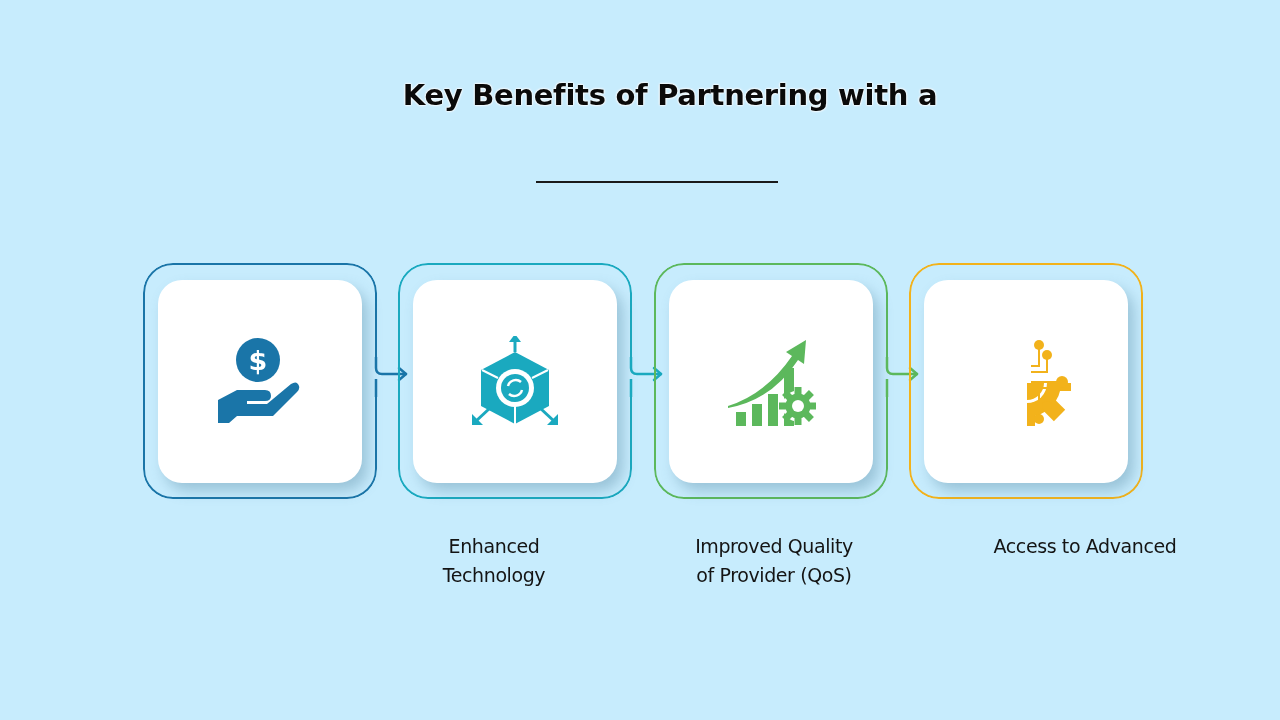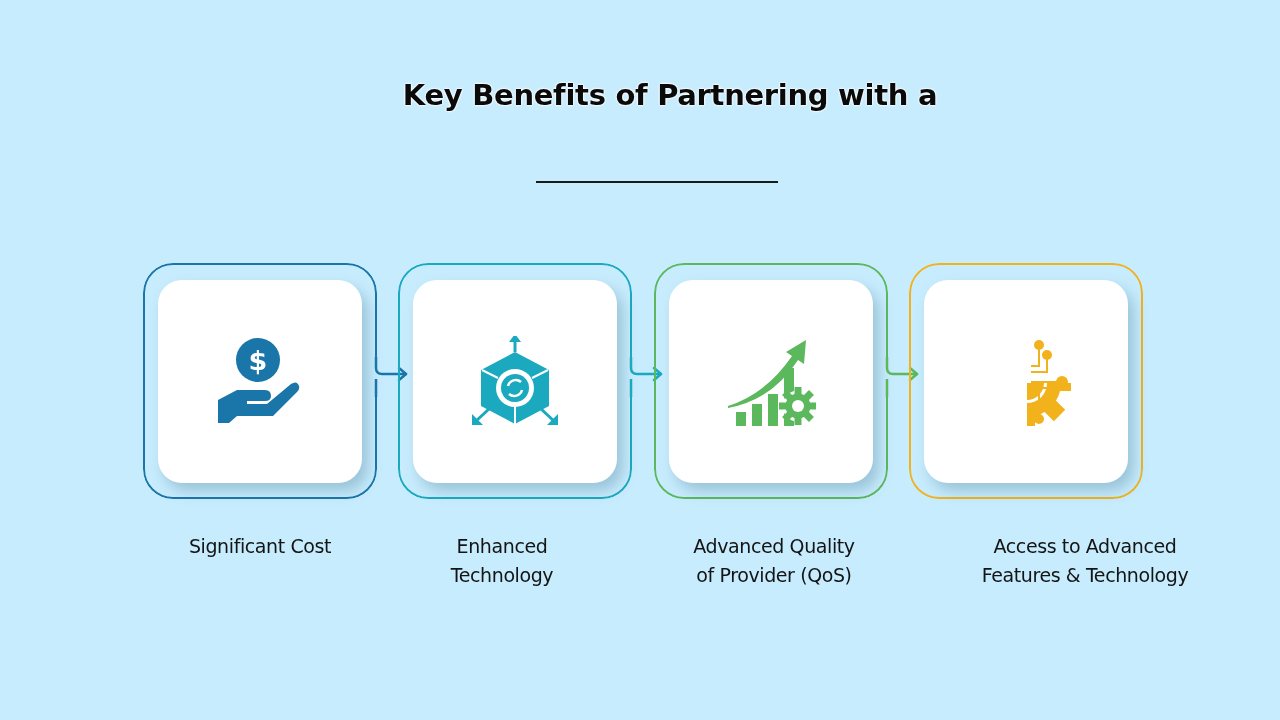--- a/index.html
+++ b/index.html
@@ -185,26 +185,24 @@
         <circle cx="66" cy="19" r="5"></circle>
         <circle cx="81" cy="46" r="6"></circle>
         <circle cx="66" cy="70" r="5"></circle>
         <circle cx="58" cy="83" r="5"></circle>
       </g>
     </svg>
   </div>
 </div>
 
 <div class="label" style="left:130px;">
-  <div>Significant Cost</div>
-</div>
-<div class="label" style="left:372px;text-align:center;">
+</div>
+<div class="label" style="left:364px;text-align:center;">
   <div>Enhanced</div>
   <div>Technology</div>
 </div>
 <div class="label" style="left:644px;">
-  <div>Advanced Quality</div>
+  <div>Improved Quality</div>
   <div>of Provider (QoS)</div>
 </div>
 <div class="label" style="left:946px; width:278px;">
   <div>Access to Advanced</div>
-  <div>Features &amp; Technology</div>
 </div>
 
 </body></html>

